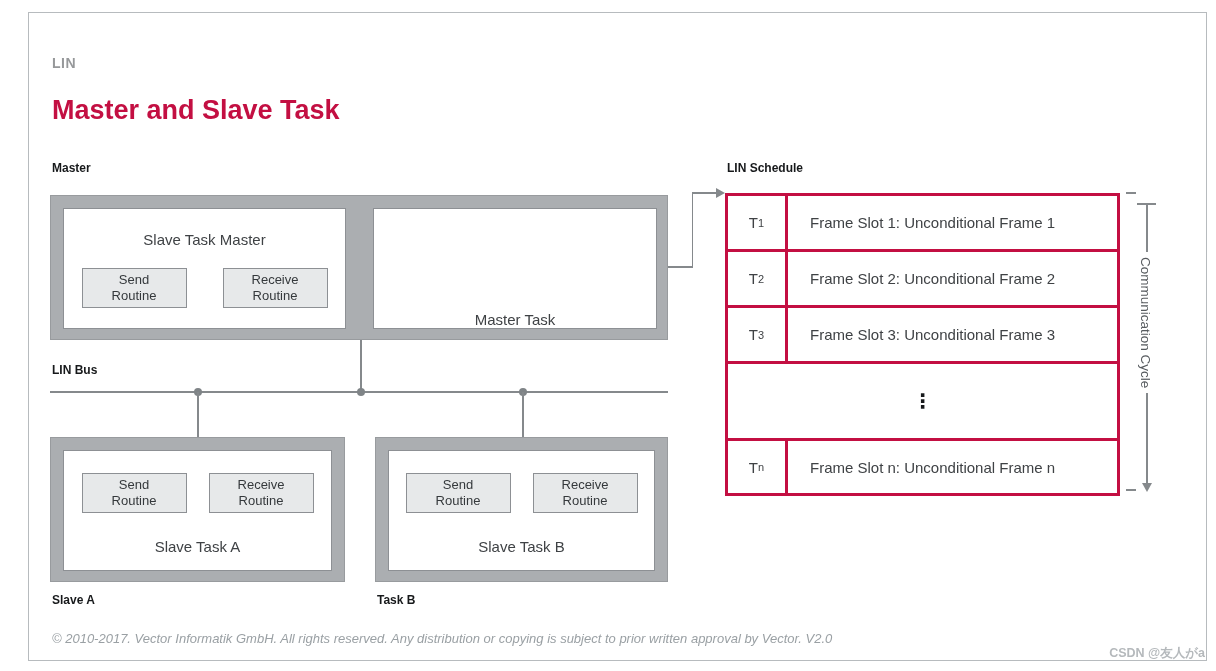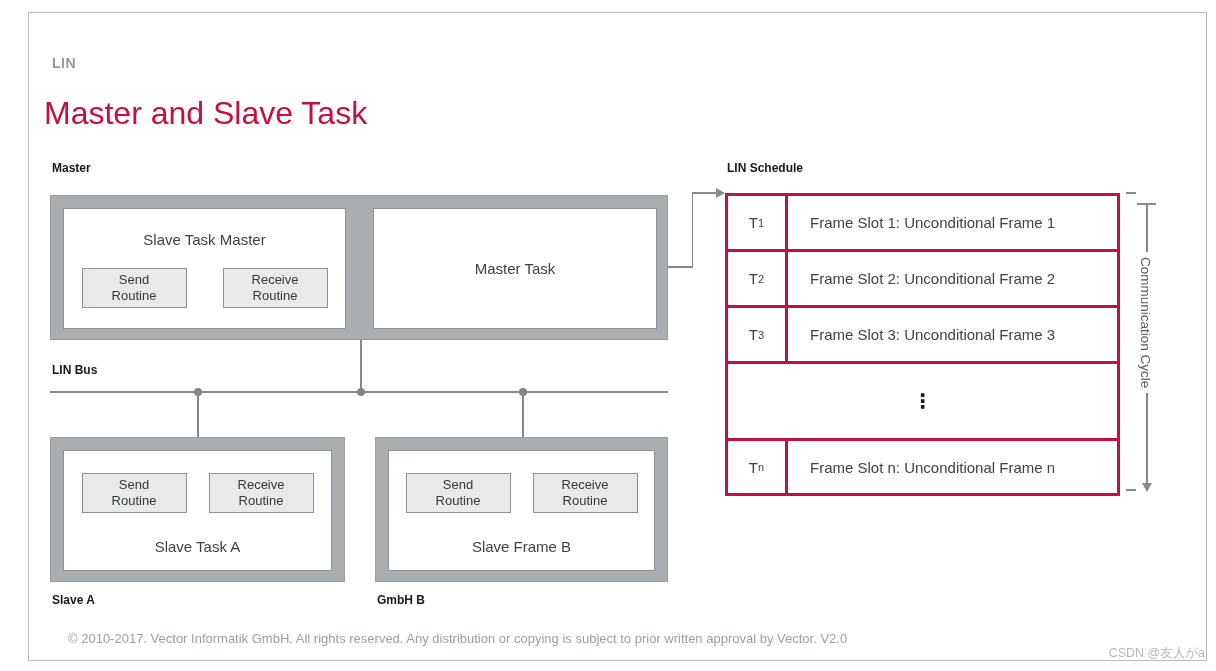--- a/index.html
+++ b/index.html
@@ -12,21 +12,21 @@
     --label-black:#17191b;
     --muted-gray:#9aa0a4;
     --watermark-gray:#b5b9bc;
     --eyebrow-gray:#96989a;
   }
   *{box-sizing:border-box;margin:0;padding:0;}
   body{background:#fff;font-family:"Liberation Sans","DejaVu Sans",sans-serif;}
   .stage{position:relative;width:1216px;height:671px;background:#fff;overflow:hidden;}
   .frame{position:absolute;left:28px;top:12px;width:1179px;height:649px;border:1px solid #b7bbbe;}
   .eyebrow{position:absolute;left:52px;top:55px;font-size:14px;font-weight:bold;color:var(--eyebrow-gray);letter-spacing:.5px;}
-  .page-title{position:absolute;left:44px;top:95px;font-size:32px;font-weight:normal;color:var(--brand-red);}
+  .page-title{position:absolute;left:52px;top:95px;font-size:27px;font-weight:bold;color:var(--brand-red);}
   .seclabel{position:absolute;font-size:12px;font-weight:bold;color:var(--label-black);}
   .gray-box{position:absolute;background:var(--container-gray);border:1px solid #989b9e;}
   .white-box{position:absolute;background:#fff;border:1.5px solid var(--inner-border);}
   .box-title{font-size:15px;color:var(--text-dark);text-align:center;}
   .btn-row{position:absolute;left:0;right:0;display:flex;justify-content:center;}
   .routine-btn{width:105px;height:40px;background:var(--button-bg);border:1.5px solid var(--inner-border);
     display:flex;flex-direction:column;align-items:center;justify-content:center;
     font-size:13px;line-height:1.25;color:#35393c;text-align:center;}
   .hline,.vline{position:absolute;background:var(--line-gray);}
   .hline{height:1.5px;}
@@ -39,22 +39,22 @@
     display:grid;grid-template-columns:57px 1fr;grid-template-rows:53px 53px 53px 74px 52px;
     gap:3px;padding:3px;background:var(--brand-red);}
   .cell{background:#fff;display:flex;align-items:center;font-size:15px;color:var(--text-dark);}
   .cell.slot{justify-content:center;}
   .cell.frame-text{padding-left:22px;}
   .cell.ellipsis{grid-column:1 / -1;justify-content:center;font-size:20px;font-weight:bold;color:var(--label-black);}
   .cell sub{font-size:11px;}
   
   .cycle-text{position:absolute;left:1138px;top:252px;writing-mode:vertical-rl;
     font-size:13.5px;color:#565a5e;background:#fff;padding:5px 0;white-space:nowrap;}
-  .footer{position:absolute;left:68px;top:631px;font-size:13px;color:var(--muted-gray);}
-  .watermark{position:absolute;right:11px;top:645px;font-size:12.5px;color:var(--watermark-gray);white-space:nowrap;}
+  .footer{position:absolute;left:52px;top:631px;font-size:13px;color:var(--muted-gray);font-style:italic;}
+  .watermark{position:absolute;right:11px;top:645px;font-size:12.5px;color:var(--watermark-gray);white-space:nowrap;font-weight:bold;}
 </style>
 </head>
 <body>
 
 <div class="stage">
   <div class="frame"></div>
 
   <div class="eyebrow">LIN</div>
   <div class="page-title">Master and Slave Task</div>
 
@@ -66,21 +66,21 @@
         <div class="routine-btn">
           <span>Send</span>
           <span>Routine</span>
         </div>
         <div class="routine-btn">
           <span>Receive</span>
           <span>Routine</span>
         </div>
       </div>
     </div>
-    <div class="white-box" style="left:322px;top:12px;width:284px;height:121px;display:flex;align-items:center;justify-content:center;">
+    <div class="white-box" style="left:322px;top:12px;width:284px;height:121px;display:flex;align-items:flex-end;justify-content:center;">
       <div class="box-title">Master Task</div>
     </div>
   </div>
 
   <div class="vline" style="left:360px;top:340px;height:52px;"></div>
   <div class="seclabel" style="left:52px;top:363px;">LIN Bus</div>
   <div class="hline" style="left:50px;top:391px;width:618px;"></div>
   <div class="dot" style="left:194px;top:388px;"></div>
   <div class="dot" style="left:357px;top:388px;"></div>
   <div class="dot" style="left:519px;top:388px;"></div>
@@ -109,24 +109,24 @@
       <div class="btn-row" style="top:22px;gap:22px;">
         <div class="routine-btn">
           <span>Send</span>
           <span>Routine</span>
         </div>
         <div class="routine-btn">
           <span>Receive</span>
           <span>Routine</span>
         </div>
       </div>
-      <div class="box-title" style="position:absolute;left:0;right:0;top:87px;">Slave Frame B</div>
+      <div class="box-title" style="position:absolute;left:0;right:0;top:87px;">Slave Task B</div>
     </div>
   </div>
-  <div class="seclabel" style="left:377px;top:593px;">GmbH B</div>
+  <div class="seclabel" style="left:377px;top:593px;">Task B</div>
 
   <div class="hline" style="left:668px;top:266px;width:25px;"></div>
   <div class="vline" style="left:691.5px;top:192px;height:75px;"></div>
   <div class="hline" style="left:691.5px;top:192px;width:26px;"></div>
   <div class="arrow-right" style="left:716px;top:188px;"></div>
 
   <div class="seclabel" style="left:727px;top:161px;">LIN Schedule</div>
   <div class="schedule">
     <div class="cell slot">
         <span>T</span>

